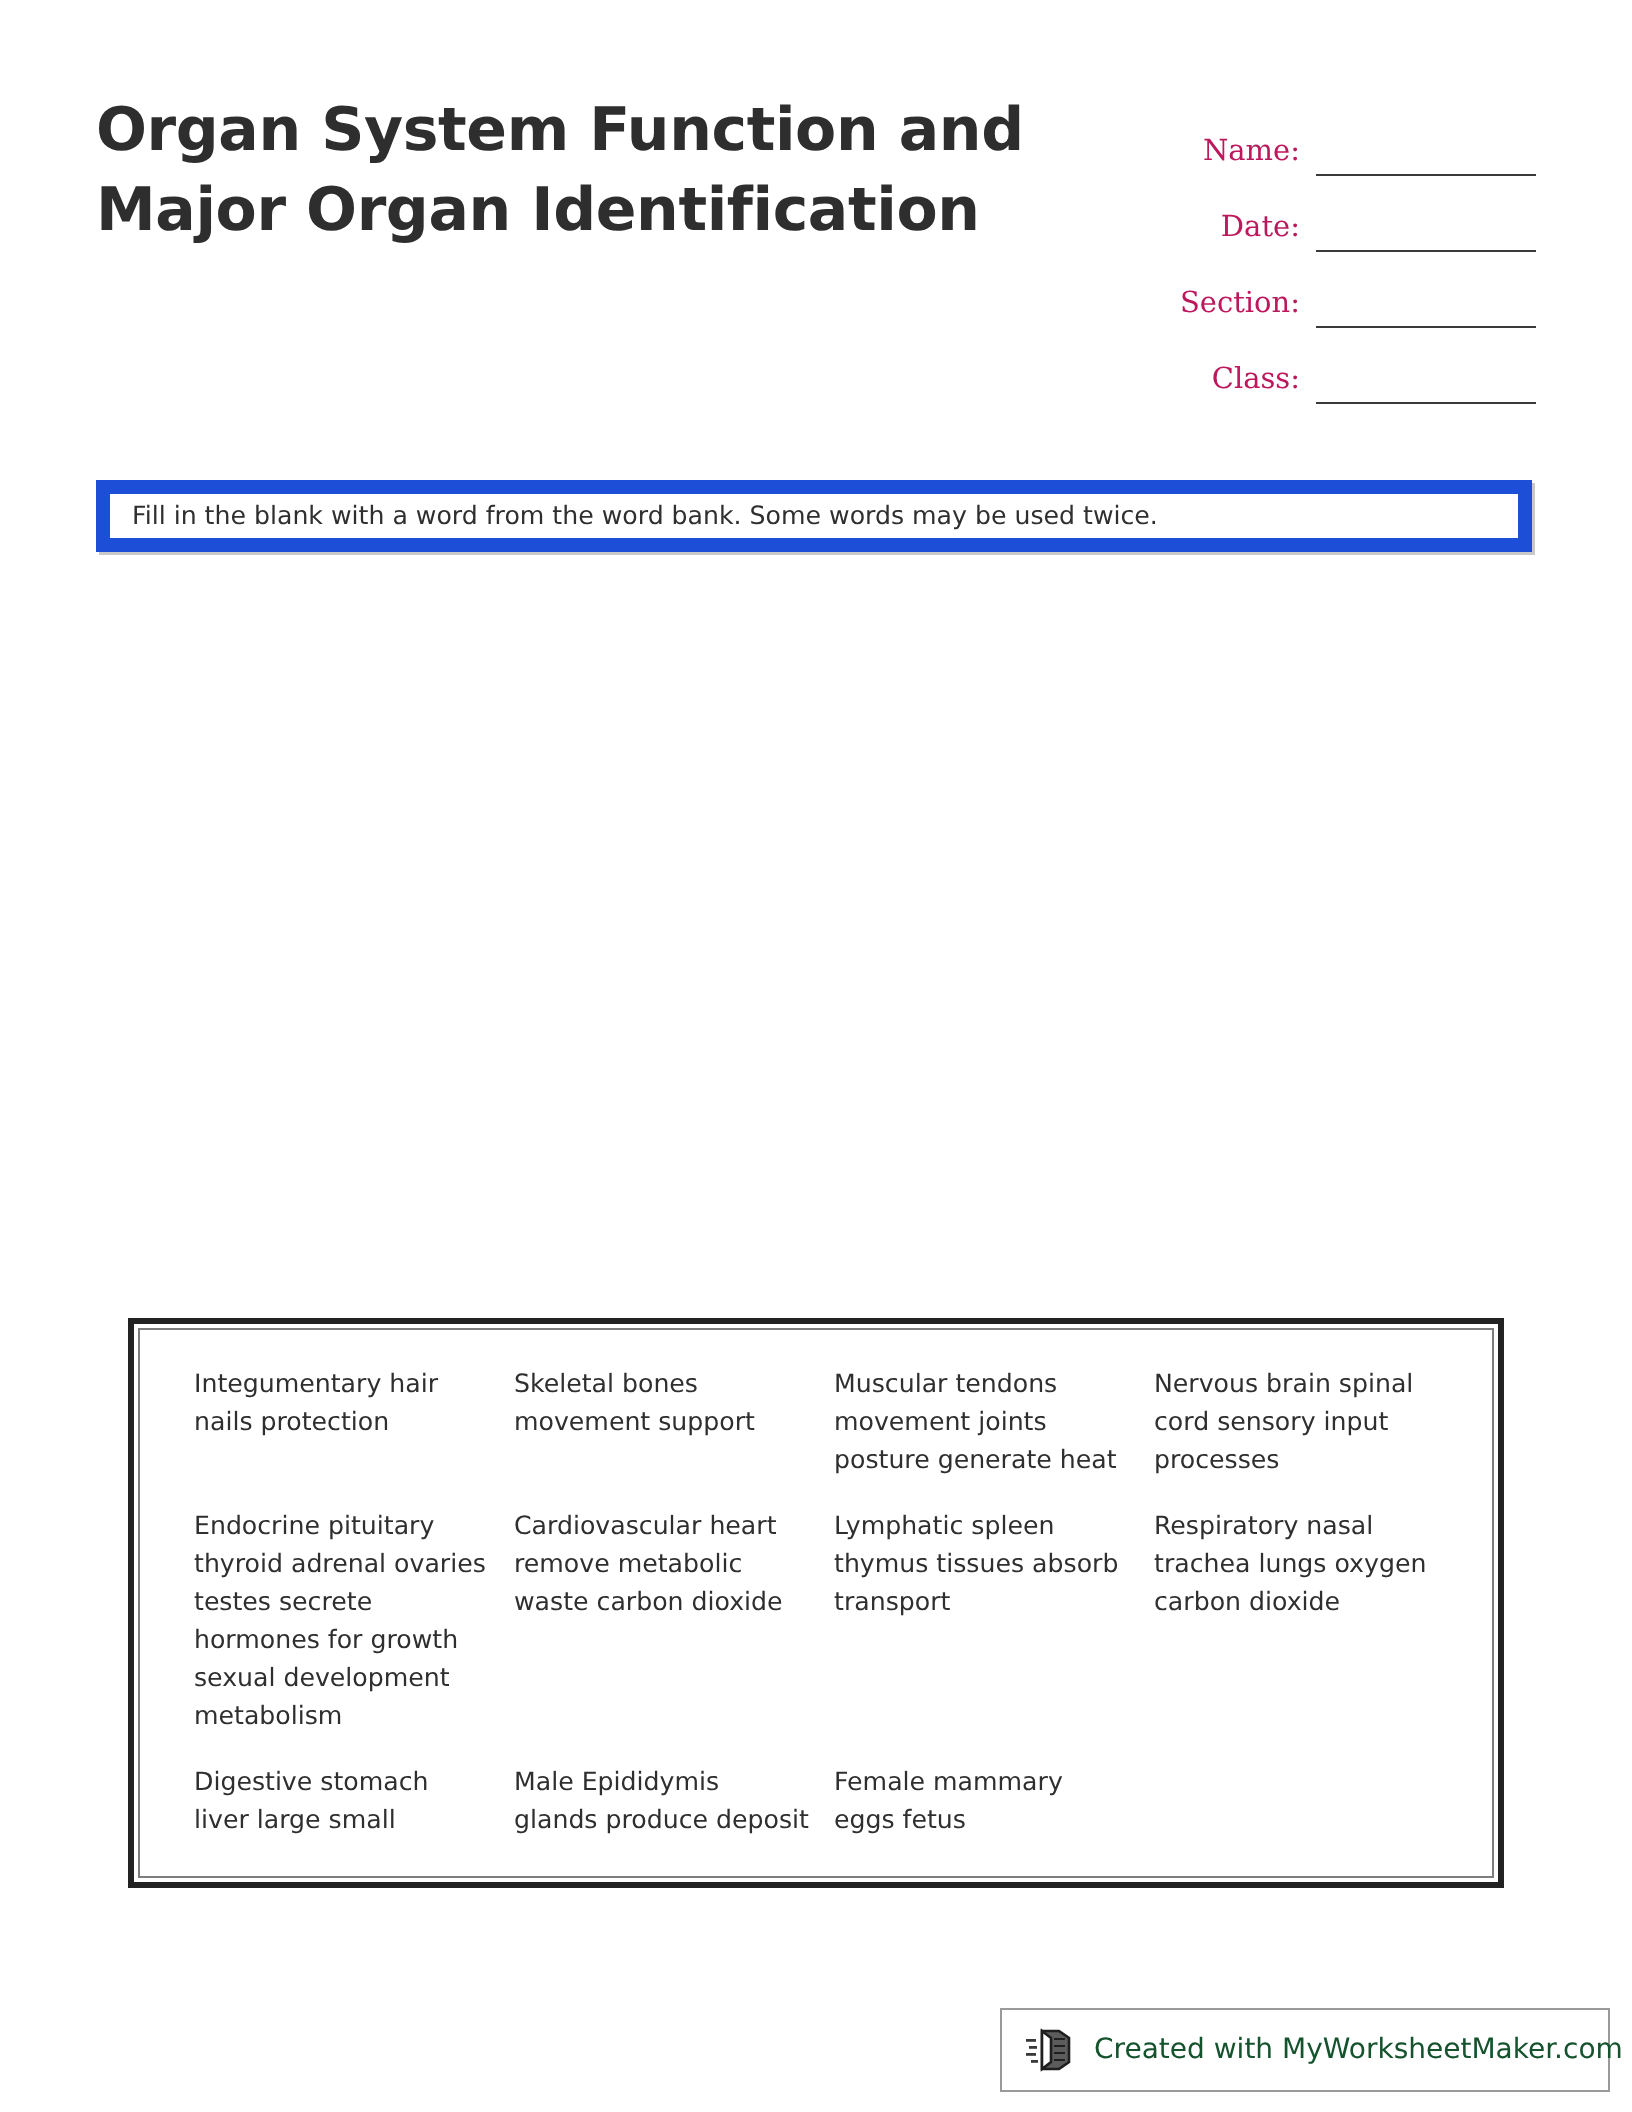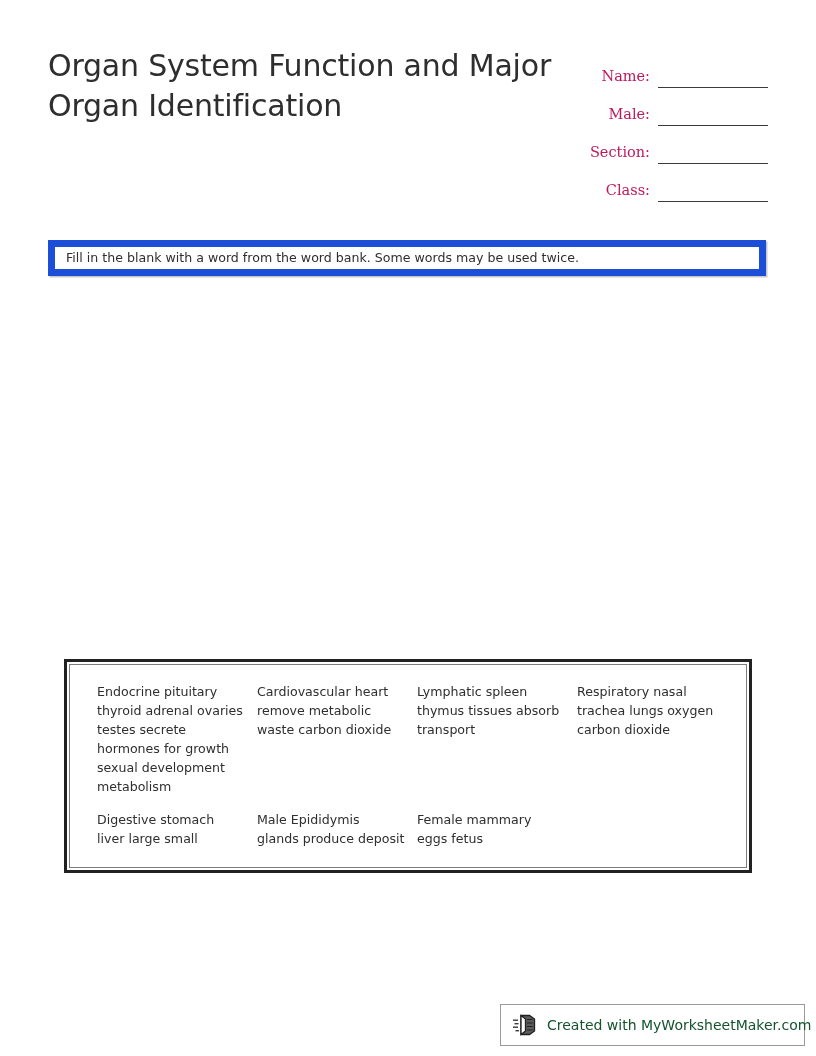--- a/index.html
+++ b/index.html
@@ -24,21 +24,21 @@
     width: 816px;
     height: 210px;
   }
   .title {
     position: absolute;
     left: 48px;
     top: 46px;
     width: 530px;
     font-family: "DejaVu Sans", sans-serif;
     font-size: 30px;
-    font-weight: 400;
+    font-weight: 700;
     line-height: 40px;
     color: #2e2e2e;
     letter-spacing: -0.2px;
   }
 
   .meta-fields {
     position: absolute;
     right: 48px;
     top: 50px;
     width: 220px;
@@ -163,21 +163,21 @@
   <div class="title">Organ System Function and Major Organ Identification</div>
 
   <div class="meta-fields">
 
     <div class="meta-row">
       <span class="meta-label">Name:</span>
       <span class="meta-line"></span>
     </div>
 
     <div class="meta-row">
-      <span class="meta-label">Male:</span>
+      <span class="meta-label">Date:</span>
       <span class="meta-line"></span>
     </div>
 
     <div class="meta-row">
       <span class="meta-label">Section:</span>
       <span class="meta-line"></span>
     </div>
 
     <div class="meta-row">
       <span class="meta-label">Class:</span>
@@ -189,20 +189,26 @@
 
 <div class="instruction-box">
   <span class="instruction-text">Fill in the blank with a word from the word bank. Some words may be used twice.</span>
 </div>
 
 <div class="work-area"></div>
 
 <div class="wordbank">
   <div class="wordbank-inner">
 
+    <div class="wb-row">
+      <div class="wb-cell first">Integumentary hair nails protection</div>
+      <div class="wb-cell">Skeletal bones movement support</div>
+      <div class="wb-cell">Muscular tendons movement joints posture generate heat</div>
+      <div class="wb-cell">Nervous brain spinal cord sensory input processes</div>
+    </div>
 
     <div class="wb-row">
       <div class="wb-cell first">Endocrine pituitary thyroid adrenal ovaries testes secrete hormones for growth sexual development metabolism</div>
       <div class="wb-cell">Cardiovascular heart remove metabolic waste carbon dioxide</div>
       <div class="wb-cell">Lymphatic spleen thymus tissues absorb transport</div>
       <div class="wb-cell">Respiratory nasal trachea lungs oxygen carbon dioxide</div>
     </div>
 
     <div class="wb-row">
       <div class="wb-cell first">Digestive stomach liver large small</div>

